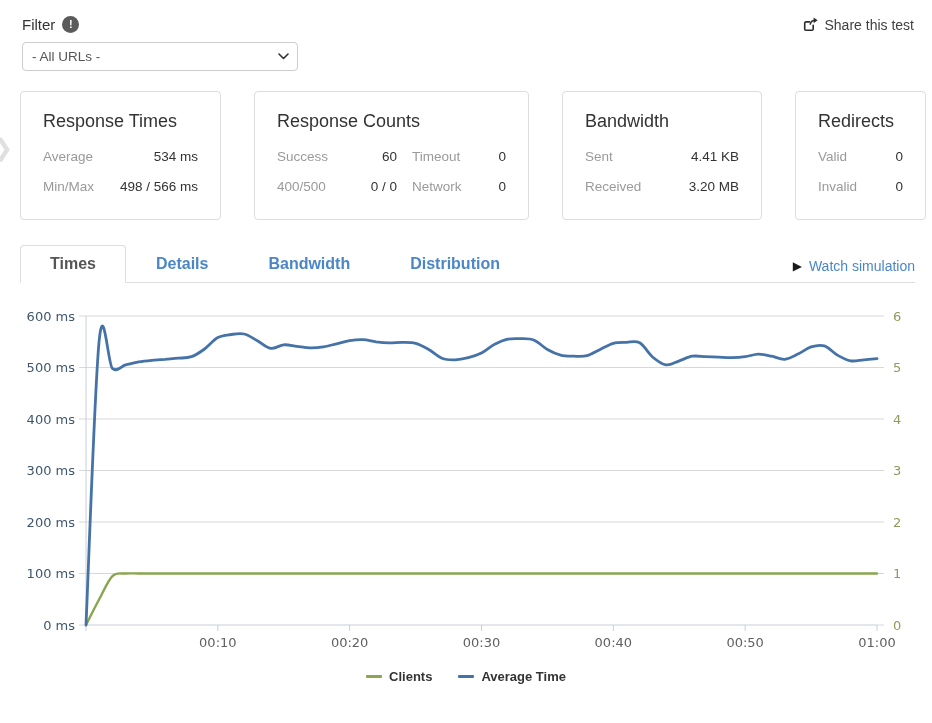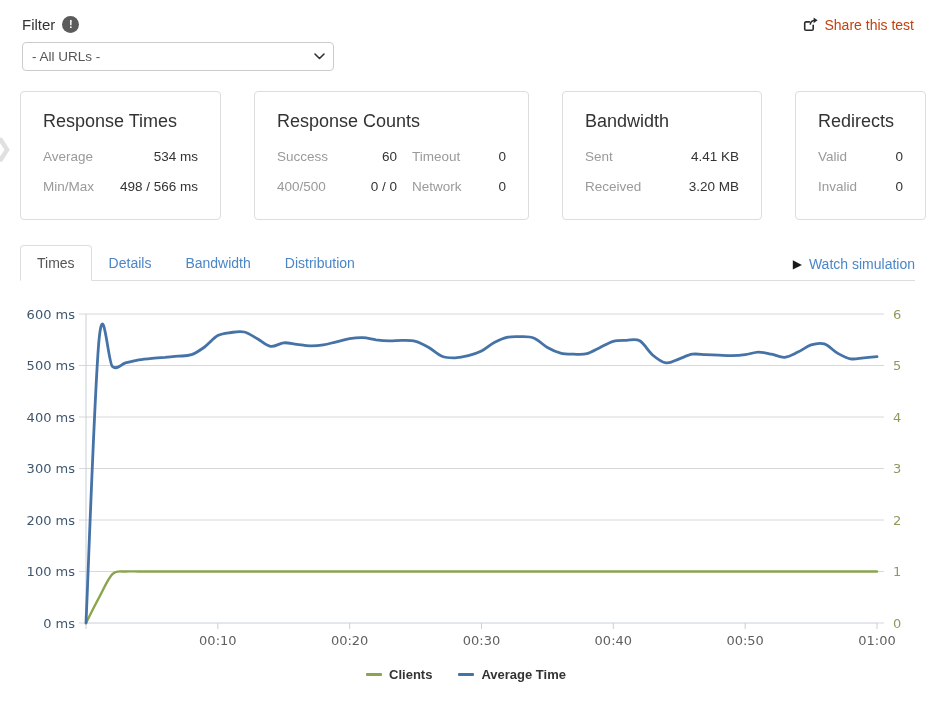--- a/index.html
+++ b/index.html
@@ -17,26 +17,26 @@
   }
   .filter-group{display:flex;align-items:center;gap:7px;}
   .filter-label{font-size:15px;color:#333;}
   .info-icon{
     width:17px;height:17px;border-radius:50%;background:#5b5b5b;
     color:#fff;font-size:11px;font-weight:bold;line-height:17px;
     text-align:center;display:inline-block;cursor:pointer;user-select:none;
   }
   .share-link{
     display:flex;align-items:center;gap:7px;font-size:14px;
-    color:#c2410c;text-decoration:none;cursor:pointer;
+    color:#404040;text-decoration:none;cursor:pointer;
   }
   .share-link svg{display:block;}
 
   
-  .select-wrap{position:relative;margin:9px 0 0 22px;width:312px;}
+  .select-wrap{position:relative;margin:9px 0 0 22px;width:276px;}
   .select-wrap select{
     width:100%;height:29px;padding:3px 28px 3px 9px;box-sizing:border-box;
     font-family:"Liberation Sans",sans-serif;font-size:13.5px;color:#555;
     border:1px solid #ccc;border-radius:4px;background:#fff;
     appearance:none;-webkit-appearance:none;-moz-appearance:none;
   }
   .select-chevron{position:absolute;right:9px;top:11px;pointer-events:none;}
 
   
   .edge-chevron{
@@ -58,22 +58,22 @@
   .cell-label.second{padding-left:15px;}
   .cell-value{color:#333;text-align:right;}
 
   
   .tabs-bar{
     margin:25px 17px 0 20px;border-bottom:1px solid #ddd;
     display:flex;justify-content:space-between;align-items:flex-end;
   }
   .tabs{display:flex;list-style:none;margin:0;padding:0;}
   .tab{
-    font-size:14px;padding:9px 16px;margin-bottom:-1px;cursor:pointer;
-    color:#4a86c8;border:1px solid transparent;border-radius:4px 4px 0 0;
+    font-size:16px;padding:9px 29px;margin-bottom:-1px;cursor:pointer;
+    color:#4a86c8;border:1px solid transparent;border-radius:4px 4px 0 0;font-weight:bold;
   }
   .tab.active{
     color:#555;background:#fff;border-color:#ddd;border-bottom-color:#fff;
     cursor:default;
   }
   .watch-link{
     display:flex;align-items:center;gap:7px;font-size:14px;color:#4a86c8;
     text-decoration:none;cursor:pointer;padding-bottom:8px;
   }
   .play-icon{color:#1a1a1a;font-size:12px;line-height:1;}

